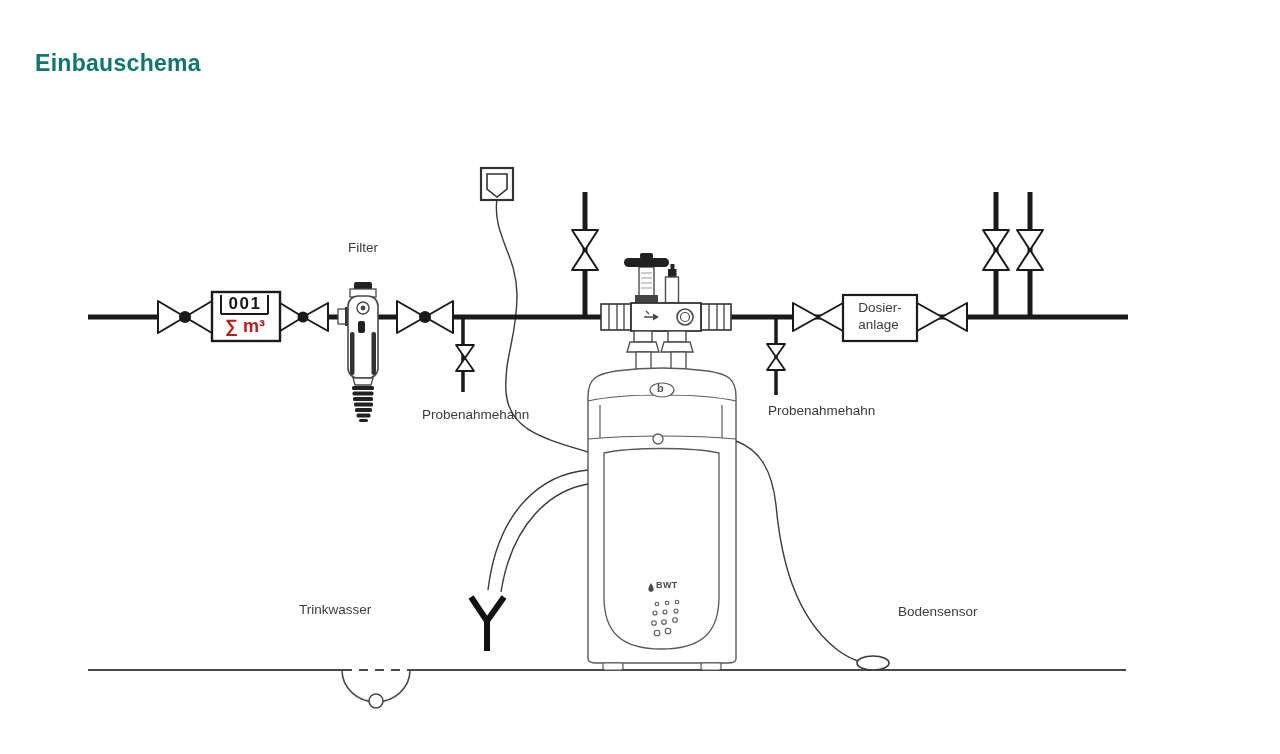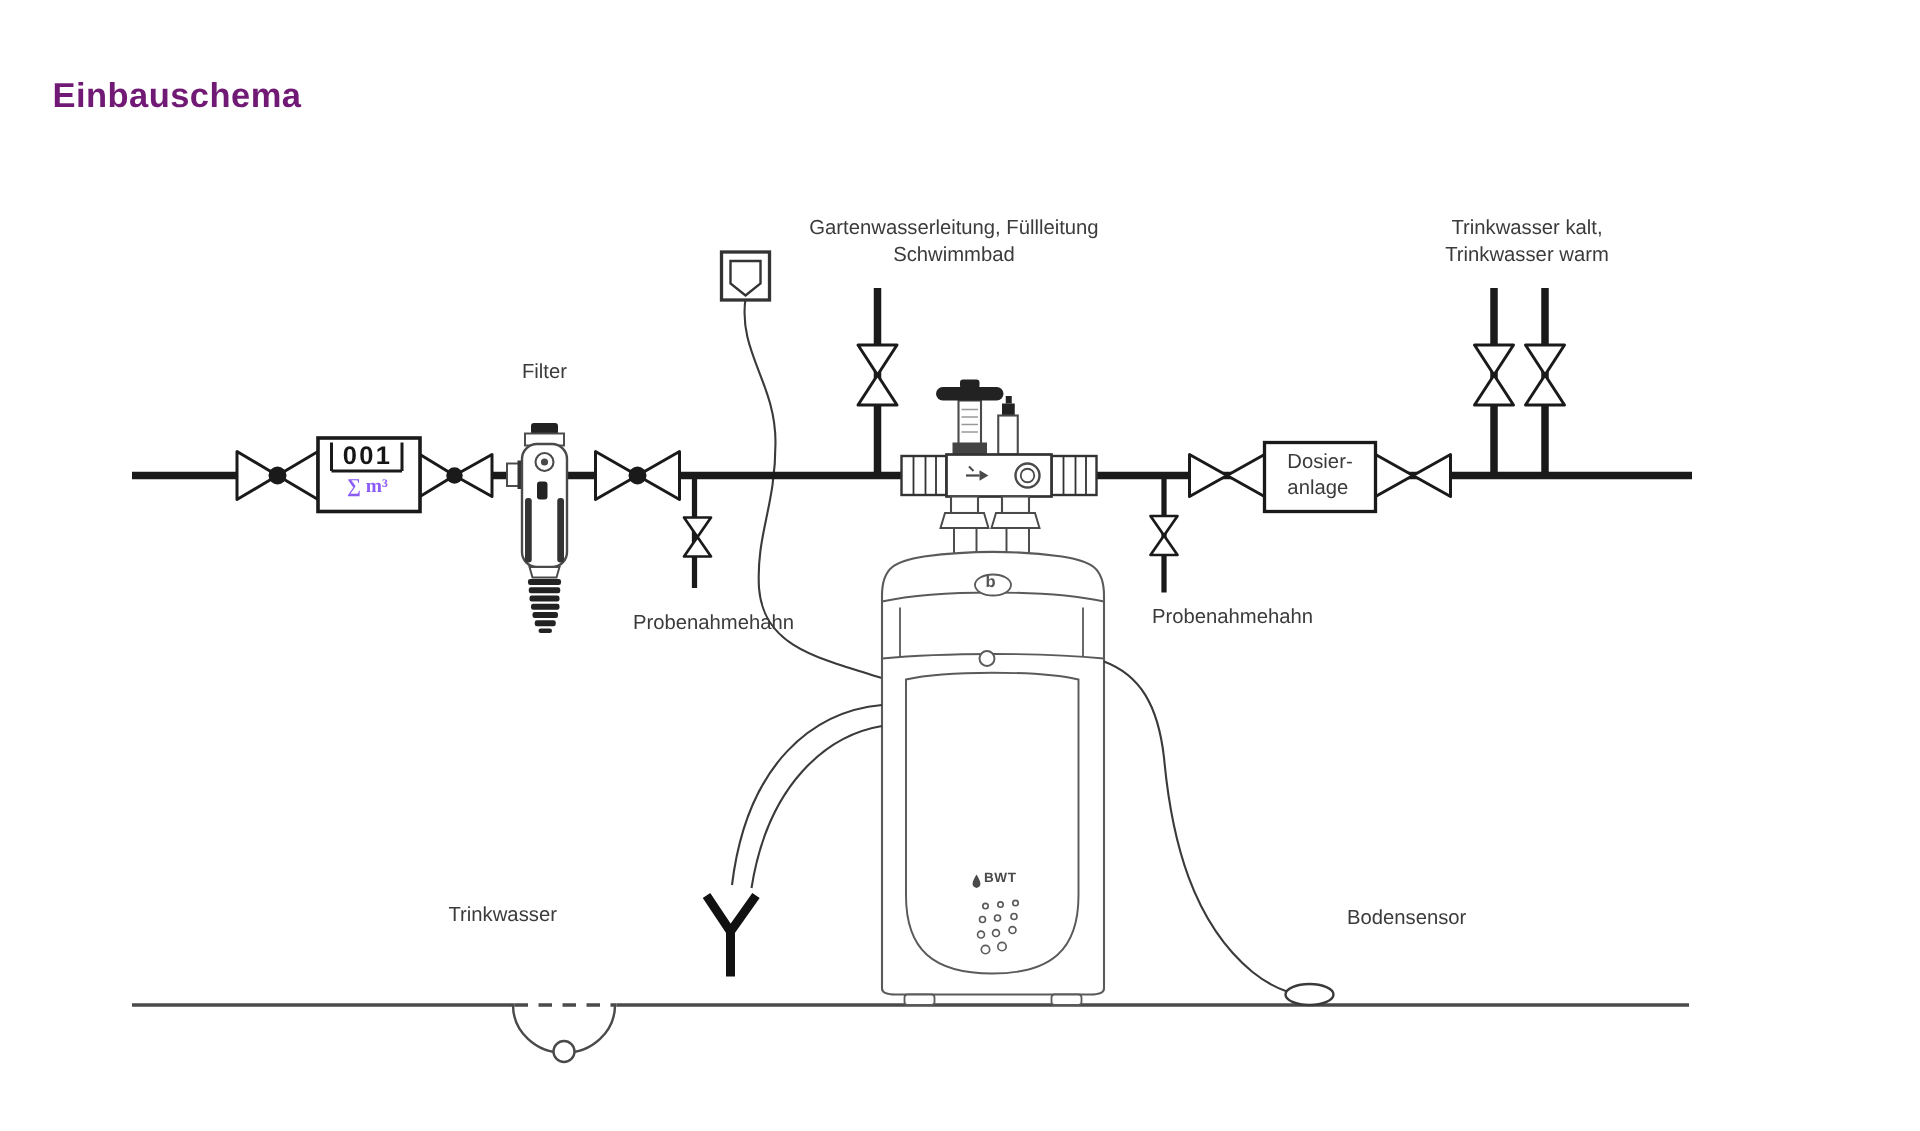--- a/index.html
+++ b/index.html
@@ -1,26 +1,26 @@
 <!DOCTYPE html>
 <html><head>
 <meta charset="utf-8">
 <style>
   html,body{margin:0;padding:0;background:#ffffff;}
   .page{position:relative;width:1280px;height:754px;background:#ffffff;overflow:hidden;
         font-family:"Liberation Sans","DejaVu Sans",sans-serif;}
   .page svg{position:absolute;left:0;top:0;}
   .lbl{position:absolute;color:#3b3b3b;font-size:13.5px;line-height:18px;white-space:nowrap;}
   .ctr{transform:translateX(-50%);text-align:center;}
-  .title{position:absolute;left:35px;top:50px;font-size:23px;font-weight:bold;color:#701a75;letter-spacing:.3px;}
+  .title{position:absolute;left:35px;top:50px;font-size:23px;font-weight:bold;color:#0f766e;letter-spacing:.3px;}
   .note{line-height:17.5px;}
   .meter-reading{position:absolute;left:245px;top:294px;transform:translateX(-50%);
         font-size:17px;font-weight:bold;letter-spacing:1.5px;color:#161616;}
   .meter-unit{position:absolute;left:245px;top:316px;transform:translateX(-50%);
-        font-size:13px;font-weight:bold;color:#8b5cf6;font-family:Liberation Serif, serif;}
+        font-size:18px;font-weight:bold;color:#b91c1c;}
   .dosing-text{position:absolute;left:880px;top:299px;transform:translateX(-50%);
         font-size:13.5px;line-height:17px;color:#3b3b3b;}
   .logo-b{position:absolute;left:657px;top:382px;font-size:11px;font-weight:bold;color:#555;}
   .logo-bwt{position:absolute;left:656px;top:580px;font-size:9px;font-weight:bold;letter-spacing:.4px;color:#4a4a4a;}
 </style>
 </head>
 <body>
 
 <div class="page">
 
@@ -204,29 +204,21 @@
 
   <g>
     <rect x="481" y="168" width="32" height="32" fill="#ffffff" stroke="#333333" stroke-width="2.2"></rect>
     <path d="M487,174 H507 V189 L497,197 L487,189 Z" fill="#ffffff" stroke="#333333" stroke-width="1.6"></path>
   </g>
 
 </svg>
 
 <div class="title">Einbauschema</div>
 
-<div class="lbl ctr" style="left:636px;top:143px;">
-  <div>Gartenwasserleitung, Füllleitung</div>
-  <div>Schwimmbad</div>
-</div>
-
-<div class="lbl ctr" style="left:1018px;top:143px;">
-  <div>Trinkwasser kalt,</div>
-  <div>Trinkwasser warm</div>
-</div>
+
 
 <div class="lbl ctr" style="left:363px;top:239px;">Filter</div>
 
 
 <div class="lbl" style="left:422px;top:406px;">Probenahmehahn</div>
 <div class="lbl" style="left:768px;top:402px;">Probenahmehahn</div>
 
 <div class="dosing-text">
   <div>Dosier-</div>
   <div>anlage</div>

